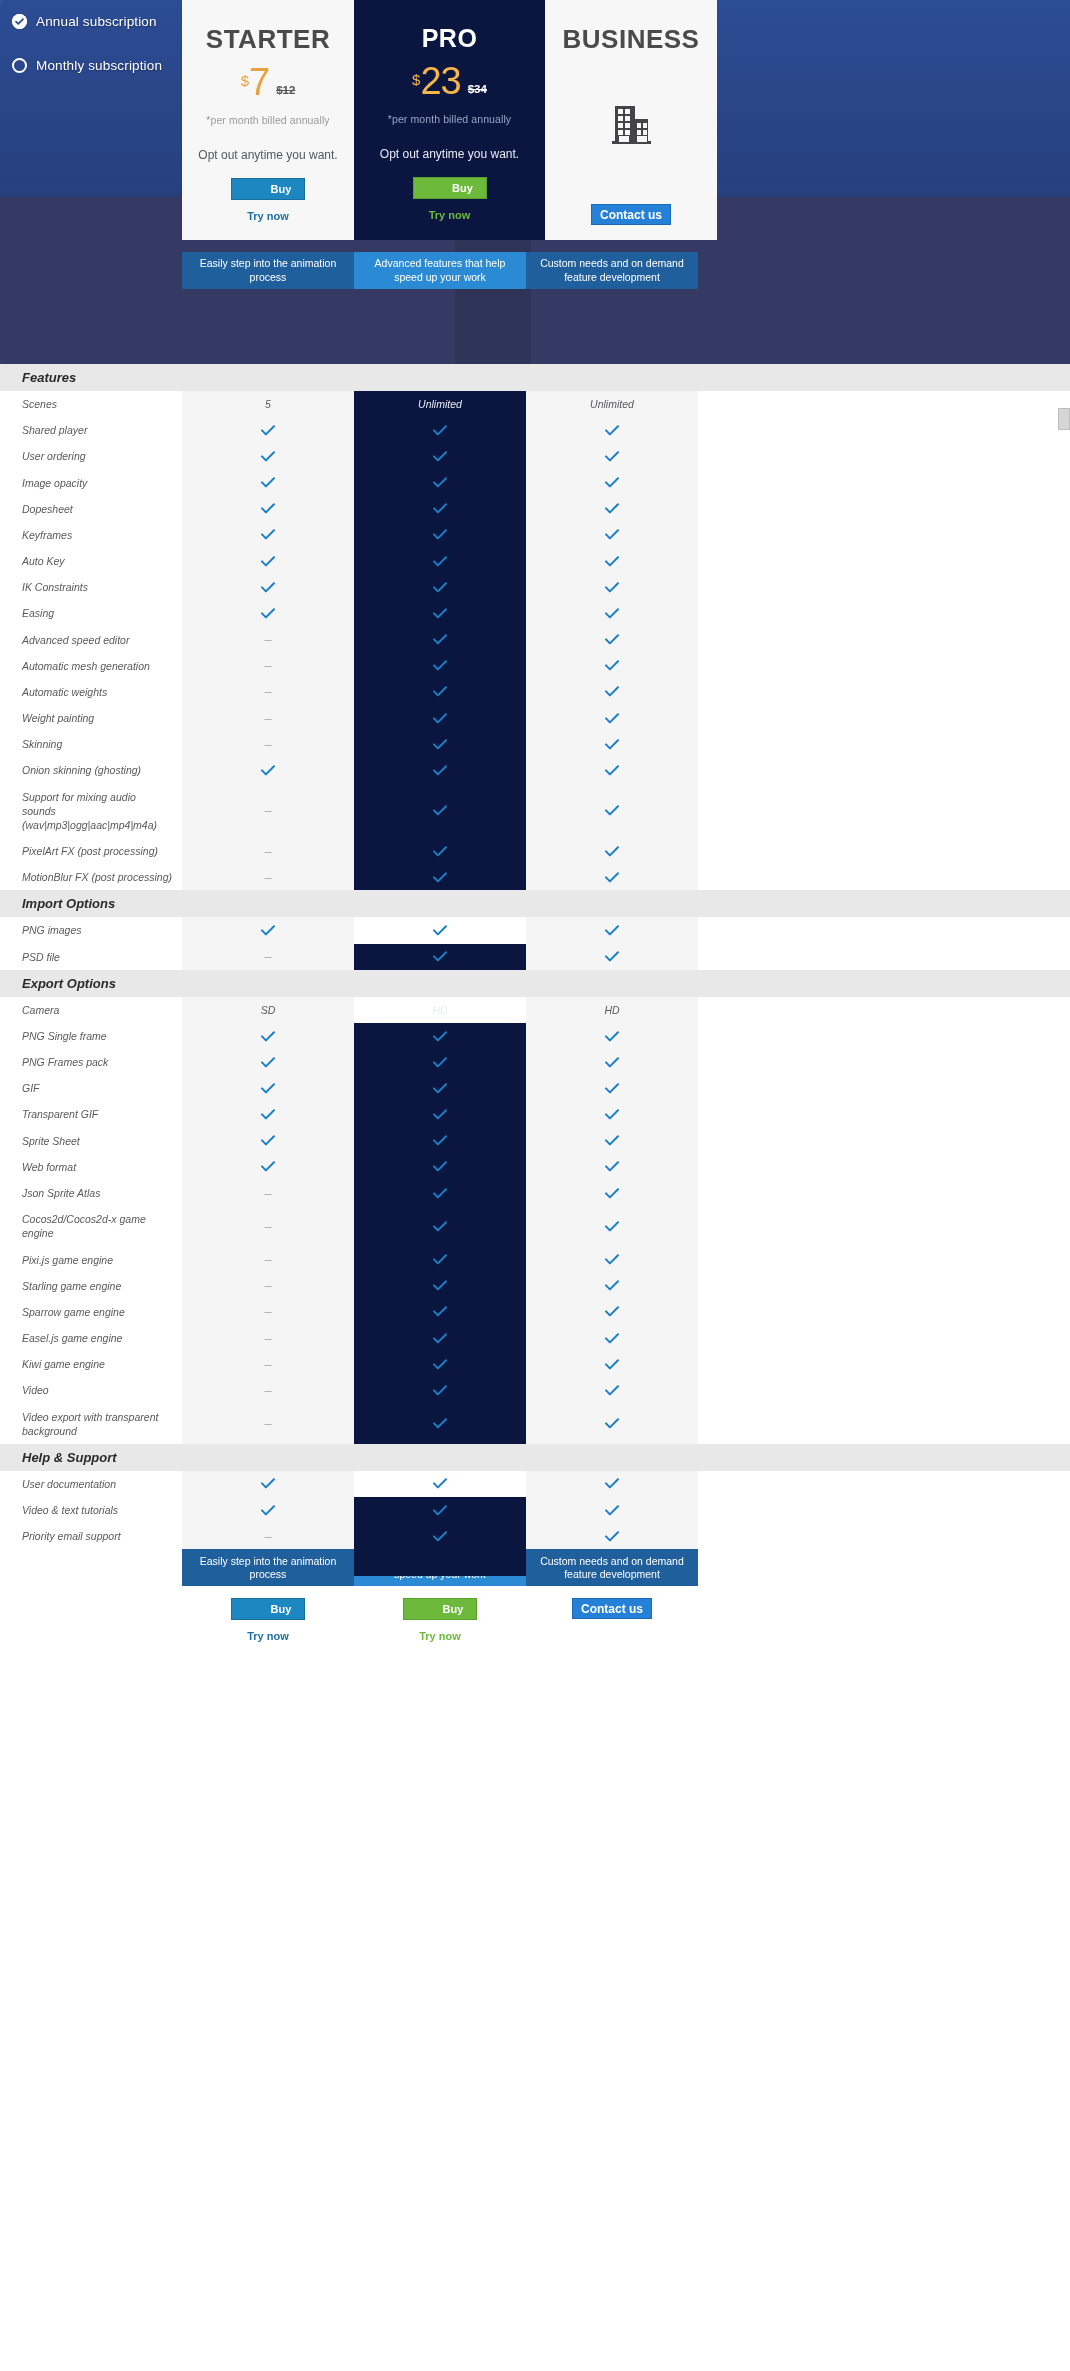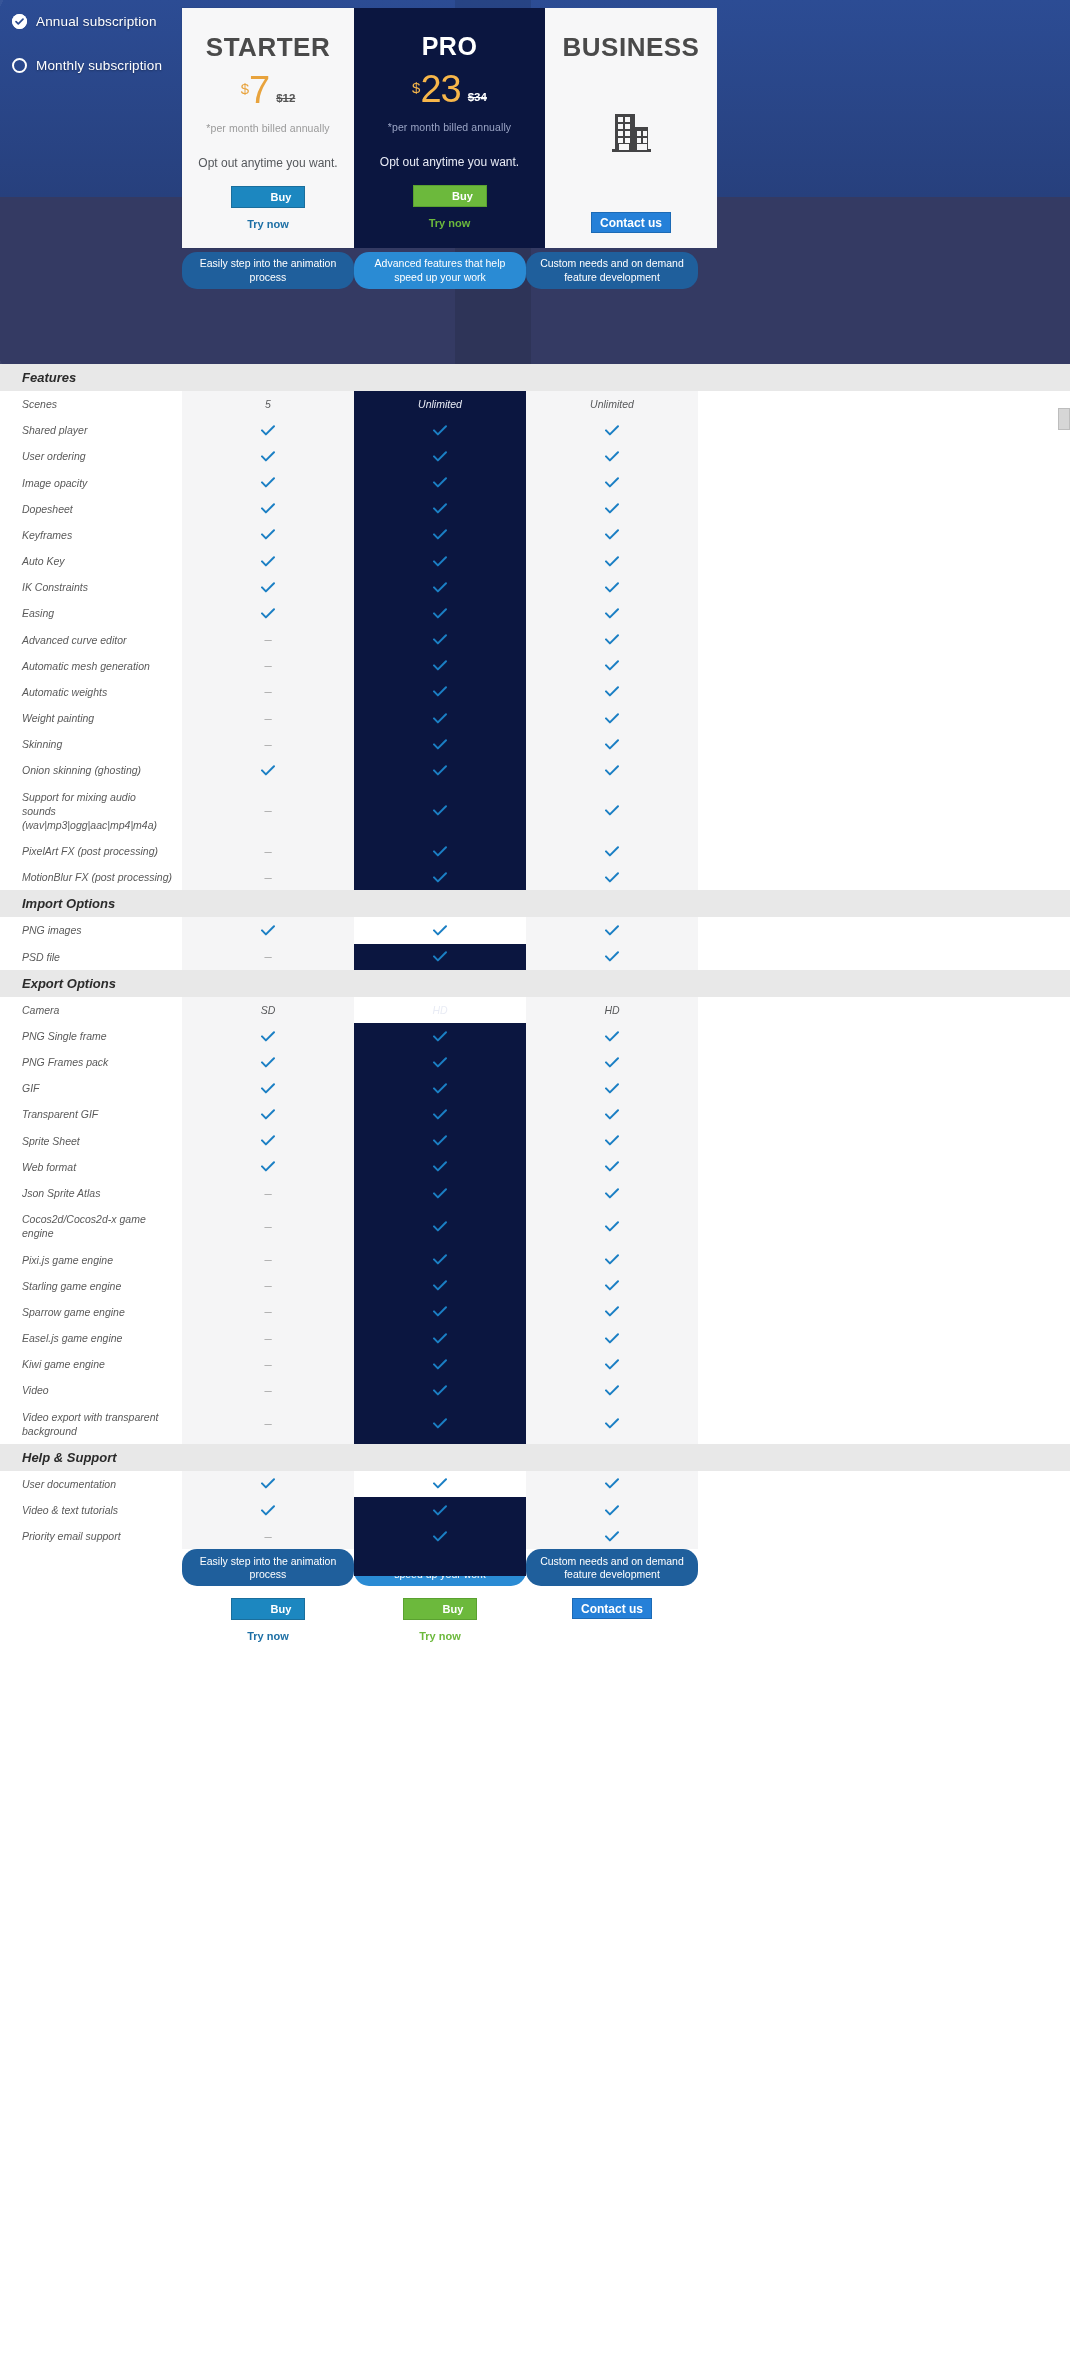--- a/index.html
+++ b/index.html
@@ -44,21 +44,21 @@
   }
   .radio-on { background: #ffffff; }
   .radio-on svg { display:block; }
   .radio-off { border: 2px solid #ffffff; background: transparent; }
   .sub-opt-label {
     color: #ffffff; font-size: 13.5px; letter-spacing: .15px;
     text-shadow: 0 1px 2px rgba(0,0,0,.35);
   }
 
   .cards {
-    position: absolute; left: 182px; top: 8px; display: flex; z-index: 4;
+    position: absolute; left: 182px; top: 0; display: flex; z-index: 4;
   }
   .card {
     width: 172px; height: 240px;
     display: flex; flex-direction: column; align-items: center;
     padding-top: 26px;
   }
   .card.starter { background: #f7f7f8; box-shadow: 0 0 0 1px rgba(0,0,0,.05); }
   .card.pro     { background: #0b1640; width: 191px; height: 240px; }
   .card.business{ background: #f7f7f8; gap: 36px; }
 
@@ -112,21 +112,20 @@
   .trynow.blue  { color: #1d6fa5; }
   .trynow.green { color: #6cb93c; }
 
   
   .tag-row { display: flex; margin-left: 182px; }
   .tag {
     width: 172px; min-height: 37px;
     display: flex; align-items: center; justify-content: center;
     text-align: center; font-size: 10.5px; color: #ffffff; line-height: 1.25;
     padding: 4px 8px;
-    border-radius: 15px;
   }
   .tag.t1 { background: #1f5f9c; }
   .tag.t2 { background: #2a8bd4; }
   .tag.t3 { background: #1f5f9c; }
 
   
   .table { position: relative; width: 1070px; font-style: italic; }
   .sec-head {
     height: 27px; background: #e8e8e8;
     display: flex; align-items: center;
@@ -426,21 +425,21 @@
               </svg>
             </div>
             <div class="cell c3">
               <svg class="chk" width="14" height="11" viewBox="0 0 14 11">
                 <path d="M1 5.4L4.9 9.4 13 1.2" stroke="#1b7fc4" stroke-width="2" fill="none" stroke-linecap="round" stroke-linejoin="round"></path>
               </svg>
             </div>
             <div class="rest"></div>
           </div>
           <div class="row">
-            <div class="label">Advanced curve editor</div>
+            <div class="label">Advanced speed editor</div>
             <div class="cell c1">
               <span class="dash">–</span>
             </div>
             <div class="cell c2">
               <svg class="chk" width="14" height="11" viewBox="0 0 14 11">
                 <path d="M1 5.4L4.9 9.4 13 1.2" stroke="#1b7fc4" stroke-width="2" fill="none" stroke-linecap="round" stroke-linejoin="round"></path>
               </svg>
             </div>
             <div class="cell c3">
               <svg class="chk" width="14" height="11" viewBox="0 0 14 11">

